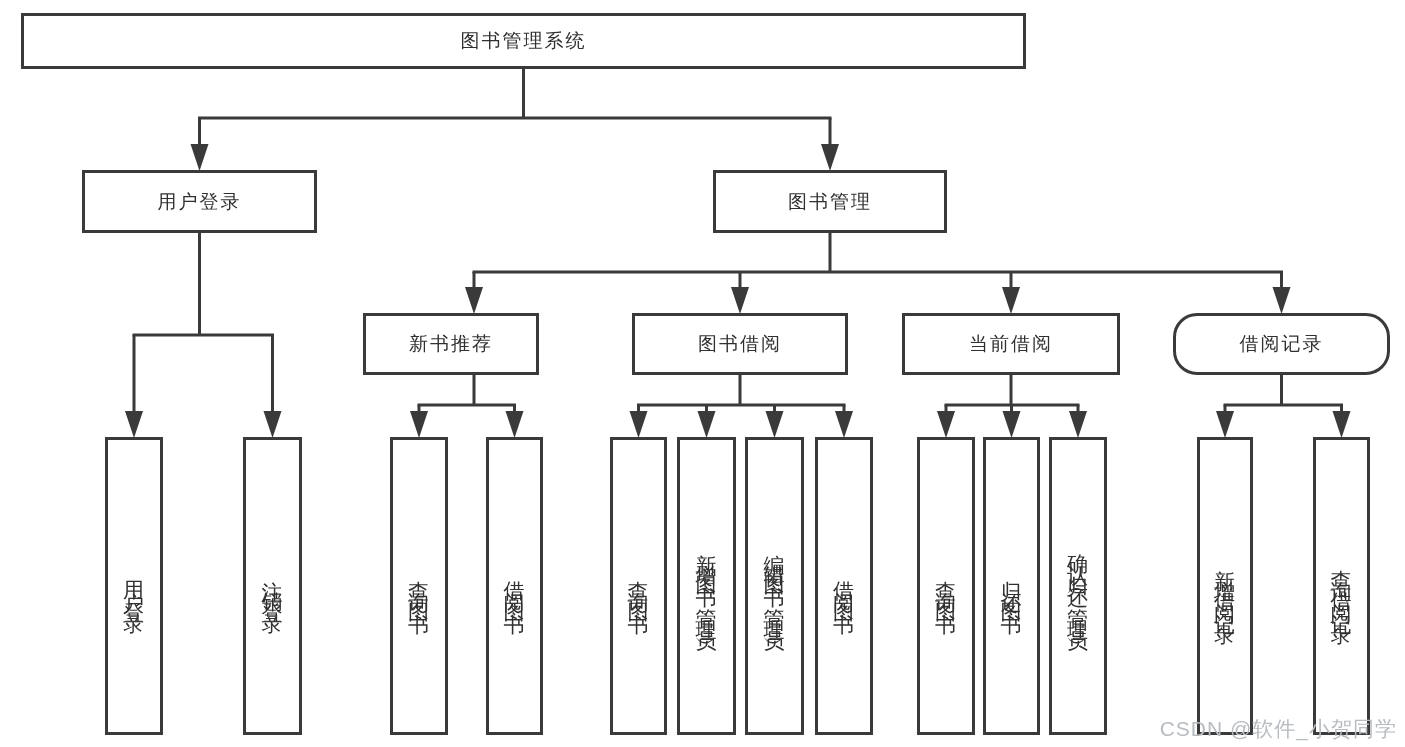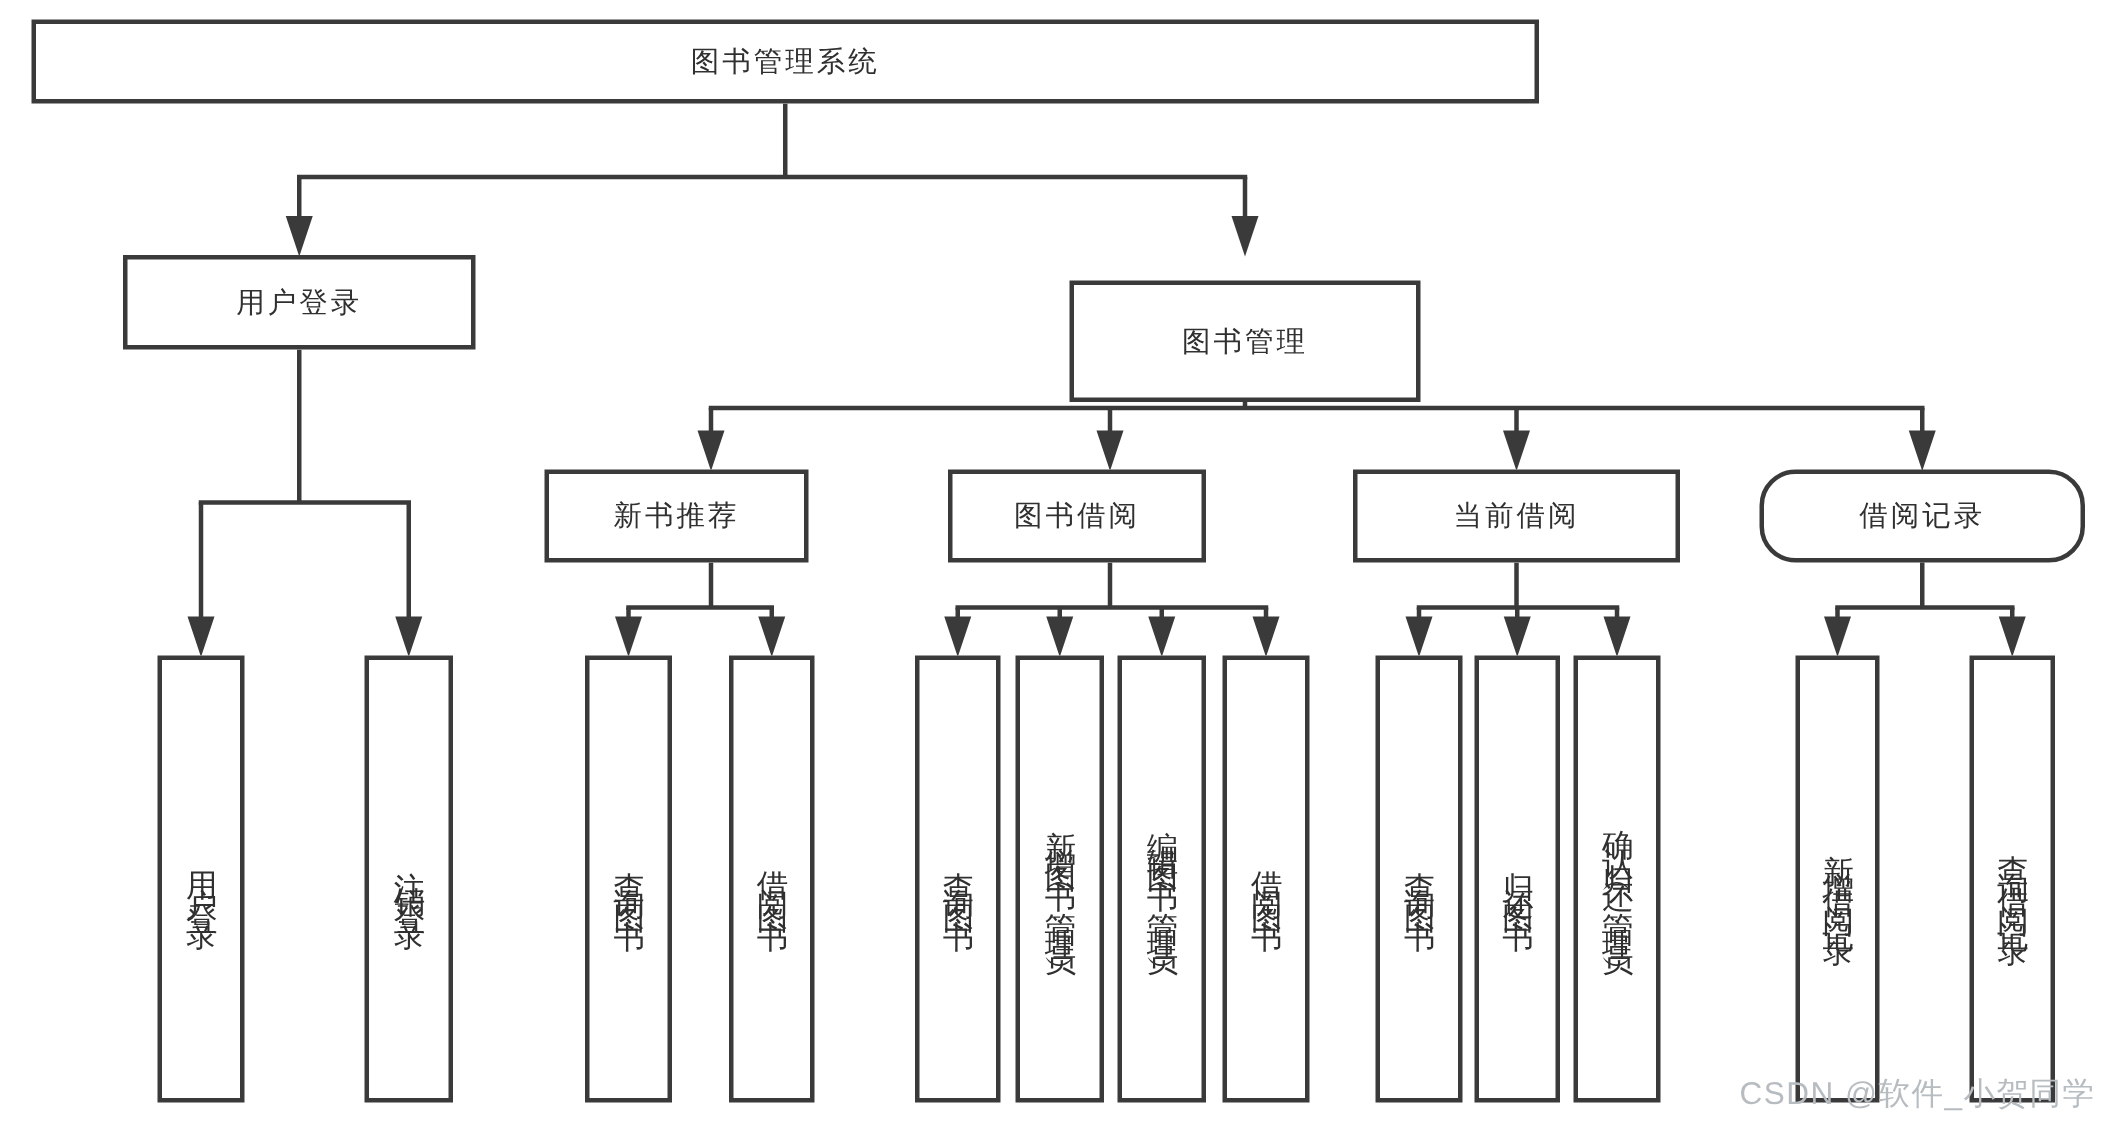--- a/index.html
+++ b/index.html
@@ -115,27 +115,27 @@
       <line x1="1341.5" y1="405" x2="1341.5" y2="413" stroke="#3a3a3a" stroke-width="3"></line>
       <polygon points="1332.5,411 1350.5,411 1341.5,438" fill="#3a3a3a"></polygon>
     </svg>
   <div id="watermark">CSDN @软件_小贺同学</div>
 <div class="node horiz" style="left: 21px; top: 13px; width: 1005px; height: 56px;">
       <span class="lbl">图书管理系统</span>
     </div>
     <div class="node horiz" style="left: 82px; top: 170px; width: 235px; height: 63px;">
       <span class="lbl">用户登录</span>
     </div>
-    <div class="node horiz" style="left: 713px; top: 170px; width: 234px; height: 81px; margin-top: 17px;">
+    <div class="node horiz" style="left: 713px; top: 170px; width: 234px; height: 63px;">
       <span class="lbl">图书管理</span>
     </div>
     <div class="node horiz" style="left: 363px; top: 313px; width: 176px; height: 62px;">
       <span class="lbl">新书推荐</span>
     </div>
-    <div class="node horiz" style="left: 632px; top: 313px; width: 172px; height: 62px;">
+    <div class="node horiz" style="left: 632px; top: 313px; width: 216px; height: 62px;">
       <span class="lbl">图书借阅</span>
     </div>
     <div class="node horiz" style="left: 902px; top: 313px; width: 218px; height: 62px; text-align: center;">
       <span class="lbl">当前借阅</span>
     </div>
     <div class="node horiz" style="left: 1173px; top: 313px; width: 217px; height: 62px; border-radius: 24px;">
       <span class="lbl">借阅记录</span>
     </div>
     <div class="node vert" style="left: 105px; top: 437px; width: 58px; height: 298px;">
       <span class="lbl">用户登录</span>

